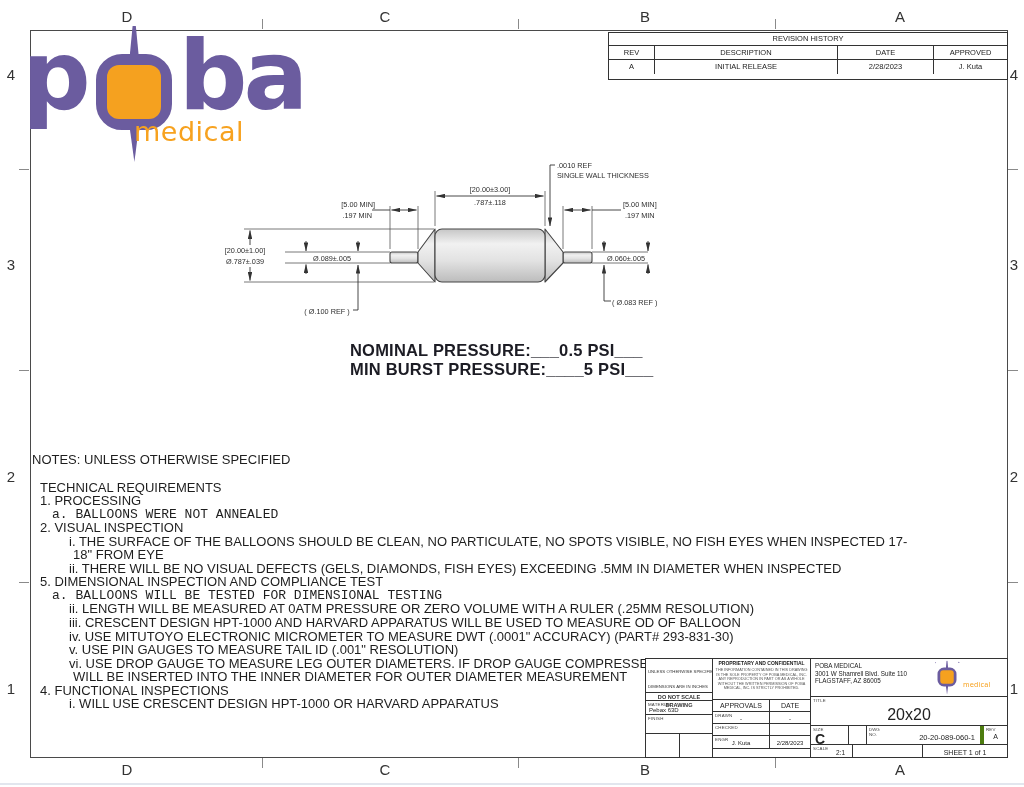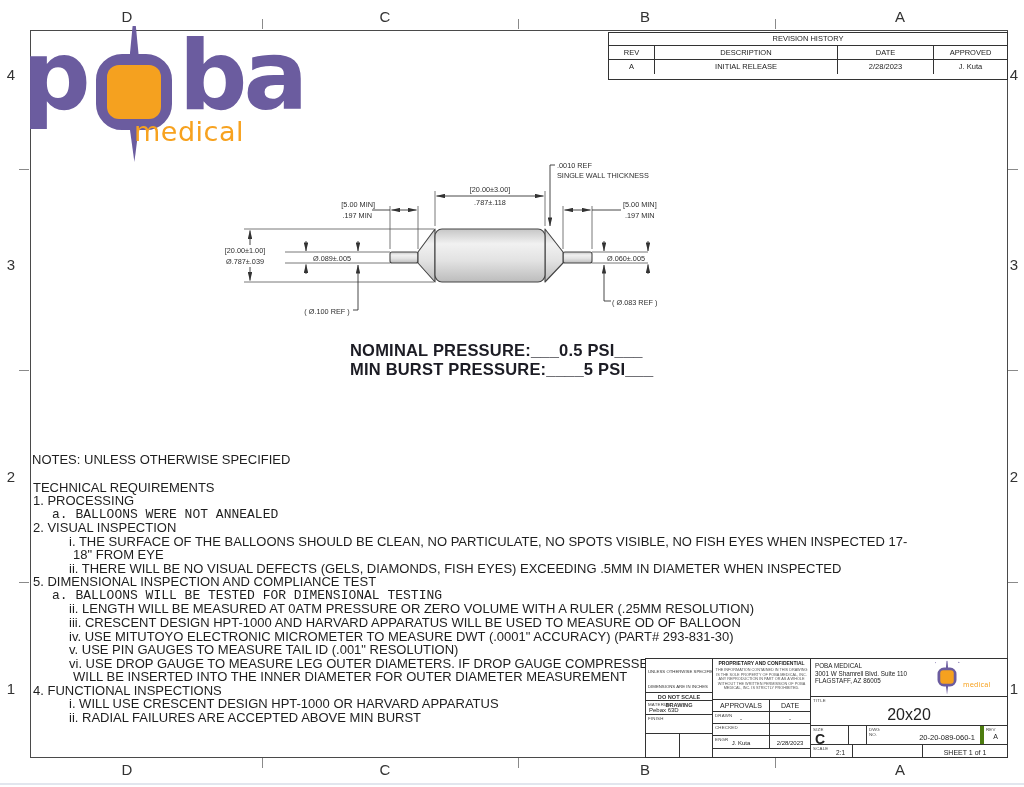--- a/index.html
+++ b/index.html
@@ -42,21 +42,21 @@
   
   .draw{position:absolute;left:220px;top:148px;}
   .draw text{font-family:"Liberation Sans",sans-serif;font-size:7.3px;fill:#2e2e2e;}
   
   .pressure{position:absolute;left:350px;top:341px;font-size:16.5px;font-weight:bold;
             color:#1c1c24;line-height:19px;letter-spacing:.2px;}
   
   .notes{position:absolute;left:32px;top:453px;font-size:13px;line-height:13.55px;color:#1e1e1e;}
   .notes-header{margin-bottom:14px;}
   .nl{white-space:nowrap;}
-  .l0{margin-left:1px;} .l1{margin-left:20px;font-family:Liberation Mono, monospace;} .l2{margin-left:37px;} .lc{margin-left:41px;}
+  .l0{margin-left:8px;} .l1{margin-left:20px;font-family:Liberation Mono, monospace;} .l2{margin-left:37px;} .lc{margin-left:41px;}
   
   .tb{position:absolute;left:645px;top:658px;width:363px;height:100px;border:1.6px solid #333;
       box-sizing:border-box;display:flex;background:#fff;font-size:6px;color:#222;}
   .tb *{box-sizing:border-box;}
   .tb-colA{width:67px;border-right:1px solid #333;display:flex;flex-direction:column;}
   .tb-colB{width:98px;border-right:1px solid #333;display:flex;flex-direction:column;}
   .tb-colC{flex:1;display:flex;flex-direction:column;position:relative;}
   .tol{height:33px;padding:1px 2px;font-size:4.3px;line-height:4.9px;color:#333;white-space:pre;overflow:hidden;}
   .dnsd{height:9px;border-top:1px solid #333;border-bottom:1px solid #333;
         font-size:5.6px;line-height:8px;text-align:center;font-weight:bold;color:#333;}
@@ -261,21 +261,20 @@
     <div class="nl l0">5. DIMENSIONAL INSPECTION AND COMPLIANCE TEST</div>
     <div class="nl l1">a. BALLOONS WILL BE TESTED FOR DIMENSIONAL TESTING</div>
     <div class="nl l2">ii. LENGTH WILL BE MEASURED AT 0ATM PRESSURE OR ZERO VOLUME WITH A RULER (.25MM RESOLUTION)</div>
     <div class="nl l2">iii. CRESCENT DESIGN HPT-1000 AND HARVARD APPARATUS WILL BE USED TO MEASURE OD OF BALLOON</div>
     <div class="nl l2">iv. USE MITUTOYO ELECTRONIC MICROMETER TO MEASURE DWT (.0001" ACCURACY) (PART# 293-831-30)</div>
     <div class="nl l2">v. USE PIN GAUGES TO MEASURE TAIL ID (.001" RESOLUTION)</div>
     <div class="nl l2">vi. USE DROP GAUGE TO MEASURE LEG OUTER DIAMETERS. IF DROP GAUGE COMPRESSES THE OUTER DIAMETER A PIN GAUGE</div>
     <div class="nl lc">WILL BE INSERTED INTO THE INNER DIAMETER FOR OUTER DIAMETER MEASUREMENT</div>
     <div class="nl l0">4. FUNCTIONAL INSPECTIONS</div>
     <div class="nl l2">i. WILL USE CRESCENT DESIGN HPT-1000 OR HARVARD APPARATUS</div>
-    <div class="nl l2">ii. RADIAL FAILURES ARE ACCEPTED ABOVE MIN BURST</div>
   </div>
 
   <div class="tb">
     <div class="tb-colA">
       <div class="tol">
         <span style="display:block">UNLESS OTHERWISE SPECIFIED</span>
         <span style="display:block">DIMENSIONS ARE IN INCHES</span>
         
         
         

